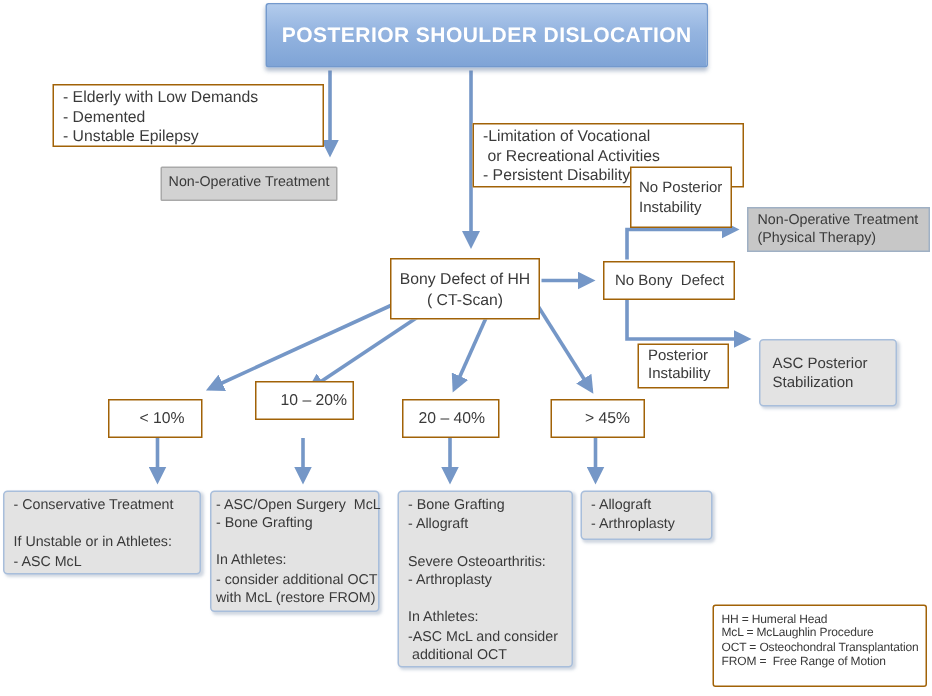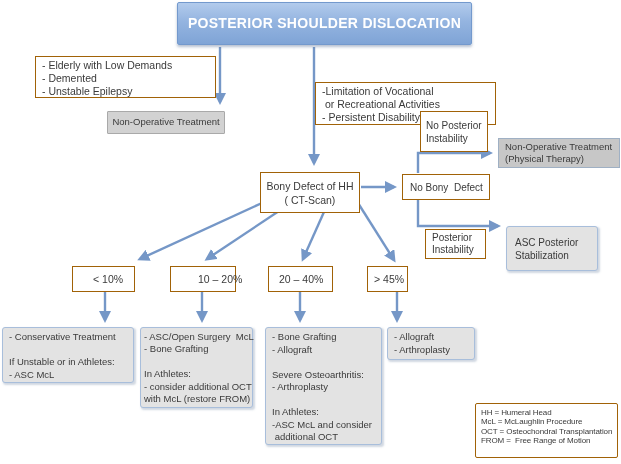--- a/index.html
+++ b/index.html
@@ -108,27 +108,27 @@
     </div>
 
   <div class="box gray-light vcenter" style="left:506px;top:210px;width:92px;height:45px;padding-left:8px;font-size:10px;margin-top:16px;">
       <div class="ln">ASC Posterior</div>
       <div class="ln">Stabilization</div>
     </div>
 
   <div class="box vcenter" style="left:72px;top:266px;width:63px;height:26px;padding-left:20px;">
       <div class="ln">&lt; 10%</div>
     </div>
-  <div class="box vcenter" style="left:170px;top:266px;width:66px;height:26px;padding-left:27px;">
+  <div class="box vcenter" style="left:170px;top:254px;width:66px;height:26px;padding-left:16px;">
       <div class="ln">10 – 20%</div>
     </div>
   <div class="box vcenter" style="left:268px;top:266px;width:65px;height:26px;padding-left:10px;">
       <div class="ln">20 – 40%</div>
     </div>
-  <div class="box vcenter" style="left:367px;top:266px;width:41px;height:26px;padding-left:6px;">
+  <div class="box vcenter" style="left:367px;top:266px;width:63px;height:26px;padding-left:22px;">
       <div class="ln">&gt; 45%</div>
     </div>
 
   <div class="box gray-light small" style="left:2px;top:327px;width:132px;height:56px;padding:3px 6px;">
       <div class="ln">- Conservative Treatment</div>
       <div class="ln">&nbsp;</div>
       <div class="ln">If Unstable or in Athletes:</div>
       <div class="ln">- ASC McL</div>
     </div>
 

